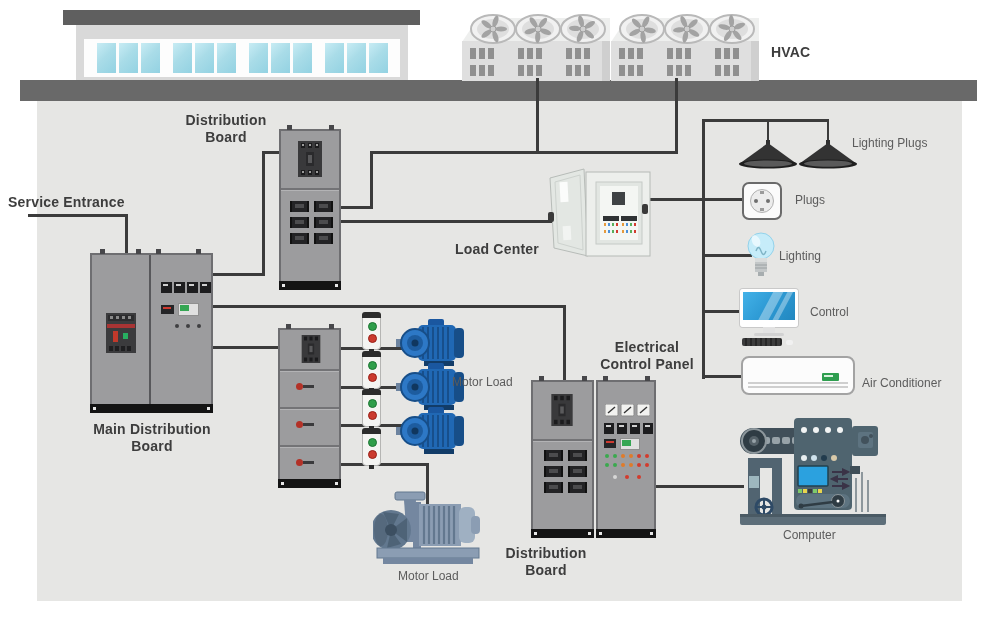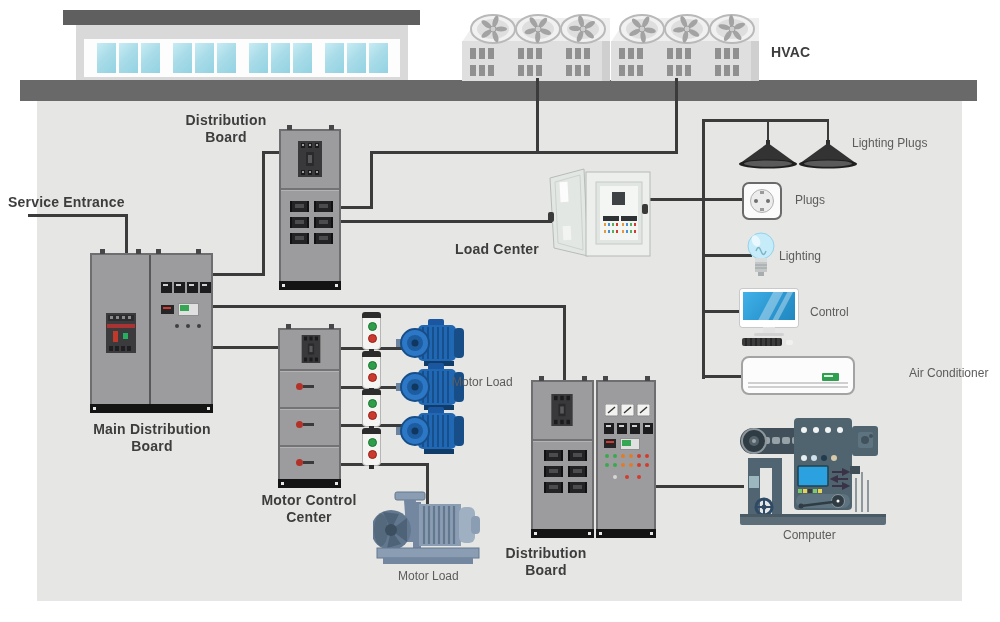--- a/index.html
+++ b/index.html
@@ -674,30 +674,30 @@
   <div class="lbl ctr" style="left:161px;top:112px;width:130px;">
     <div>Distribution</div>
     <div>Board</div>
   </div>
   <div class="lbl" style="left:771px;top:44px;">HVAC</div>
   <div class="lbl" style="left:455px;top:241px;">Load Center</div>
   <div class="lbl ctr" style="left:72px;top:421px;width:160px;">
     <div>Main Distribution</div>
     <div>Board</div>
   </div>
-  <div class="lbl ctr" style="left:244px;top:492px;width:130px;">
-    <div>Motor Control</div>
-    <div>Center</div>
+  <div class="lbl ctr" style="left:567px;top:339px;width:160px;">
+    <div>Electrical</div>
+    <div>Control Panel</div>
   </div>
   <div class="lbl ctr" style="left:481px;top:545px;width:130px;">
     <div>Distribution</div>
     <div>Board</div>
   </div>
   <div class="lbl-sm" style="left:452px;top:375px;">Motor Load</div>
   <div class="lbl-sm" style="left:398px;top:569px;">Motor Load</div>
   <div class="lbl-sm" style="left:783px;top:528px;">Computer</div>
   <div class="lbl-sm" style="left:852px;top:136px;">Lighting Plugs</div>
   <div class="lbl-sm" style="left:795px;top:193px;">Plugs</div>
   <div class="lbl-sm" style="left:779px;top:249px;">Lighting</div>
   <div class="lbl-sm" style="left:810px;top:305px;">Control</div>
-  <div class="lbl-sm" style="left:862px;top:366px;margin-left:47px;">Air Conditioner</div>
+  <div class="lbl-sm" style="left:862px;top:376px;">Air Conditioner</div>
 
 </div>
 
 </body></html>

